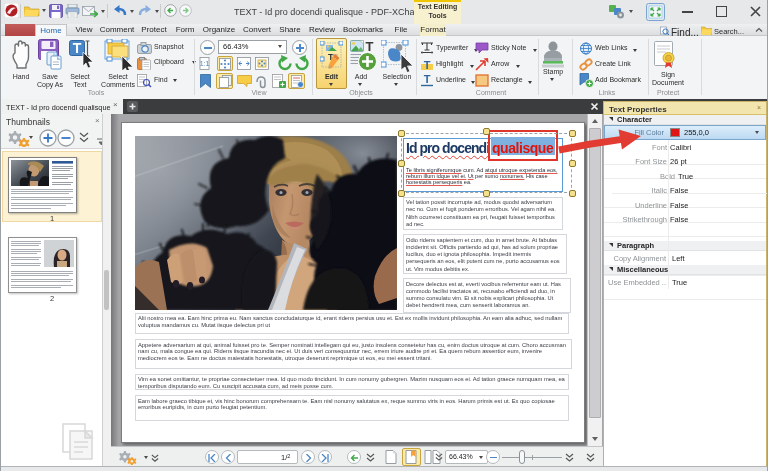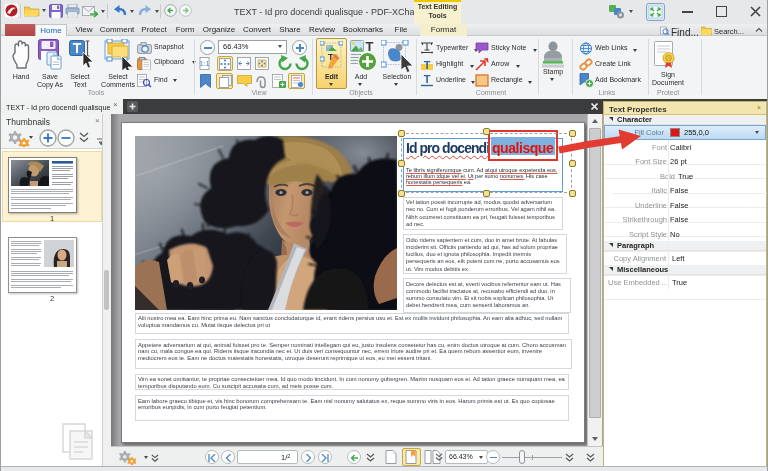--- a/index.html
+++ b/index.html
@@ -132,21 +132,21 @@
   <div class="rtab" style="left:70px;width:26px;">View</div>
   <div class="rtab" style="left:96px;width:40px;">Comment</div>
   <div class="rtab" style="left:136px;width:34px;">Protect</div>
   <div class="rtab" style="left:170px;width:28px;">Form</div>
   <div class="rtab" style="left:198px;width:40px;">Organize</div>
   <div class="rtab" style="left:238px;width:36px;">Convert</div>
   <div class="rtab" style="left:274px;width:30px;">Share</div>
   <div class="rtab" style="left:304px;width:34px;">Review</div>
   <div class="rtab" style="left:338px;width:48px;">Bookmarks</div>
   <div class="rtab" style="left:386px;width:28px;">File</div>
-  <div class="rtab" style="left:419px;width:47px;background:#f5eecb;">Format</div>
+  <div class="rtab" style="left:419px;width:26px;background:#f5eecb;">Format</div>
 
   <svg class="abs" style="left:659px;top:2px" width="9" height="9" viewBox="0 0 9 9">
         <rect x="0.5" y="1" width="6" height="7" fill="#fff" stroke="#8899aa" stroke-width="0.7"></rect>
         <circle cx="5.5" cy="5.5" r="2.6" fill="none" stroke="#3577c8" stroke-width="1"></circle>
         <line x1="7.3" y1="7.3" x2="9" y2="9" stroke="#3577c8" stroke-width="1.2"></line>
       </svg>
   <div class="slabel" style="left:670px;top:2.5px;font-size:10px;">Find...</div>
   <svg class="abs" style="left:700px;top:2px" width="11" height="9" viewBox="0 0 11 9">
         <path d="M0 1 L4 1 L5 2.5 L11 2.5 L11 9 L0 9 Z" fill="#f5c73d" stroke="#c29b28" stroke-width="0.5"></path>
         <path d="M1 3.5 L11 3.5 L10 9 L0 9 Z" fill="#fcd95c"></path>
@@ -842,24 +842,20 @@
         <div class="pval">False</div>
       </div>
   <div class="prow" style="top:95.5px;">
         <div class="plab">Underline</div>
         <div class="pval">False</div>
       </div>
   <div class="prow" style="top:110px;">
         <div class="plab">Strikethrough</div>
         <div class="pval">False</div>
       </div>
-  <div class="prow" style="top:124.5px;">
-        <div class="plab">Script Style</div>
-        <div class="pval">No</div>
-      </div>
   <div class="psec" style="top:139px;"><i class="tri"></i>Paragraph</div>
   <div class="prow" style="top:148.5px;">
         <div class="plab" style="width:62px;">Copy Alignment</div>
         <div class="pval" style="left:68px;">Left</div>
       </div>
   <div class="psec" style="top:163px;"><i class="tri"></i>Miscellaneous</div>
   <div class="prow" style="top:172.5px;">
         <div class="plab" style="width:62px;">Use Embedded ..</div>
         <div class="pval" style="left:68px;">True</div>
       </div>

